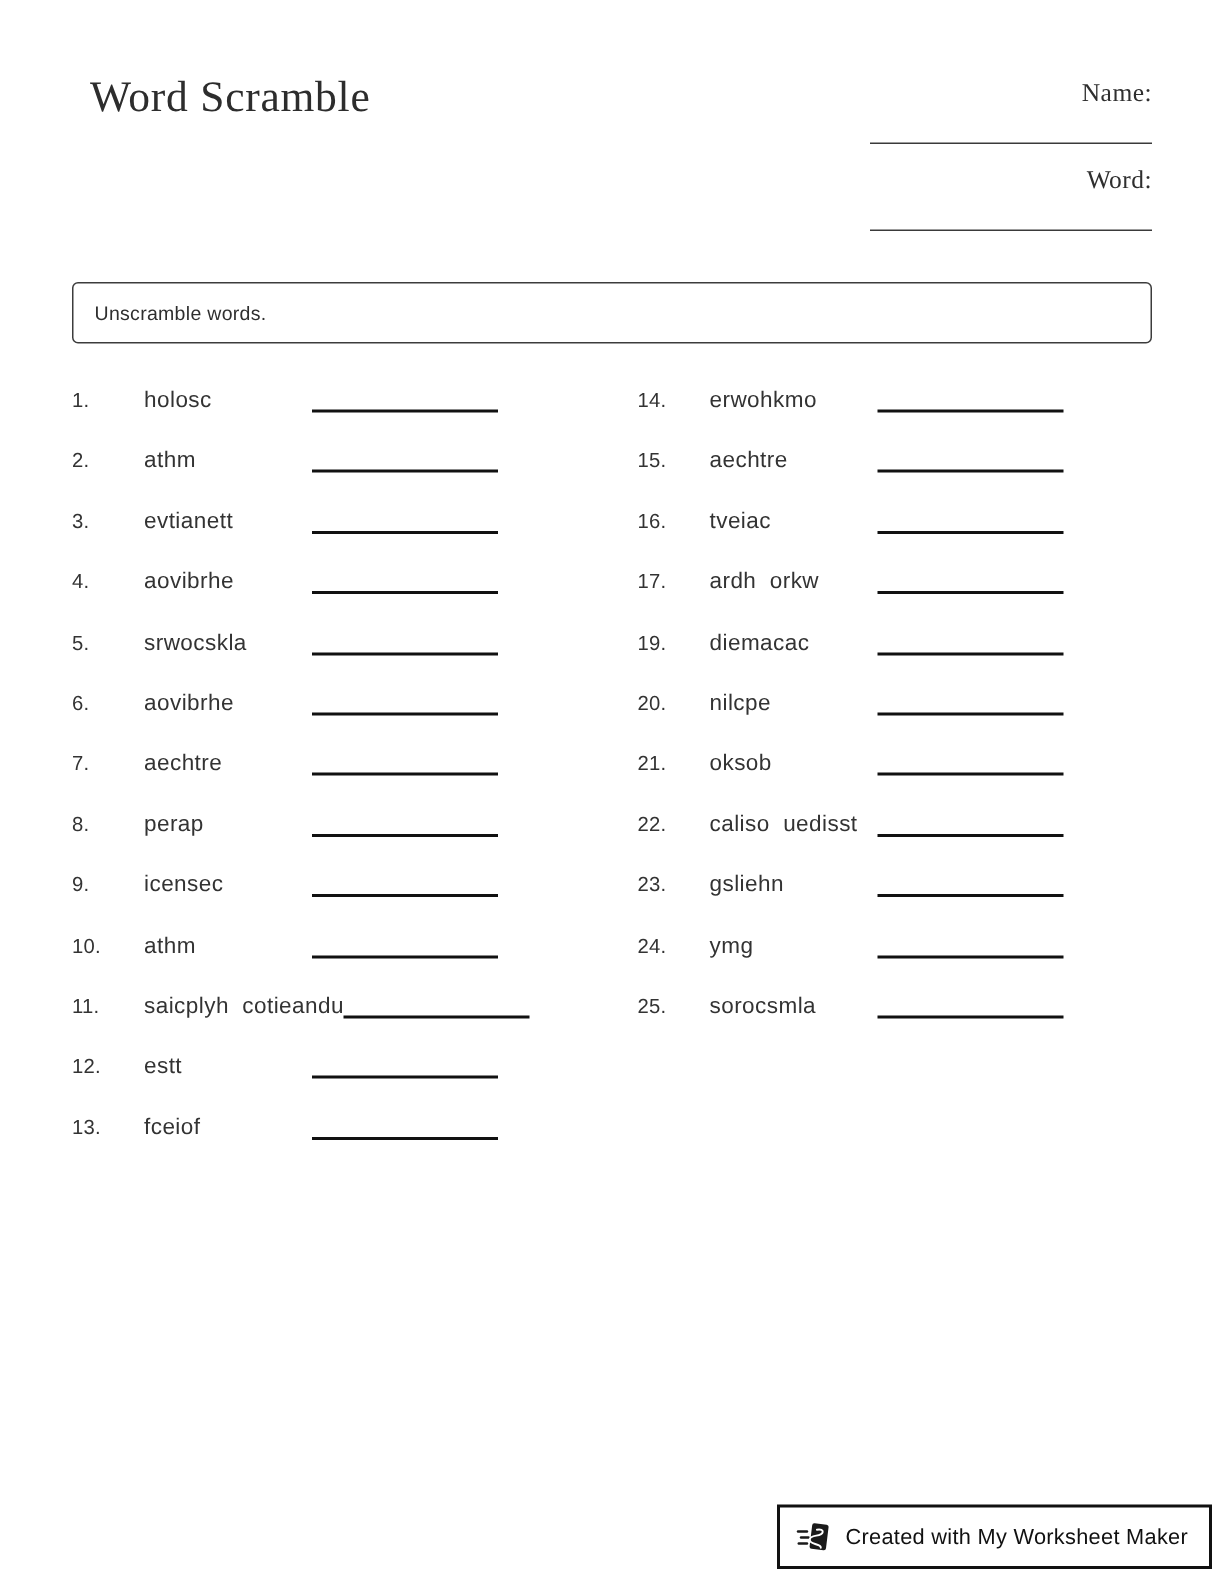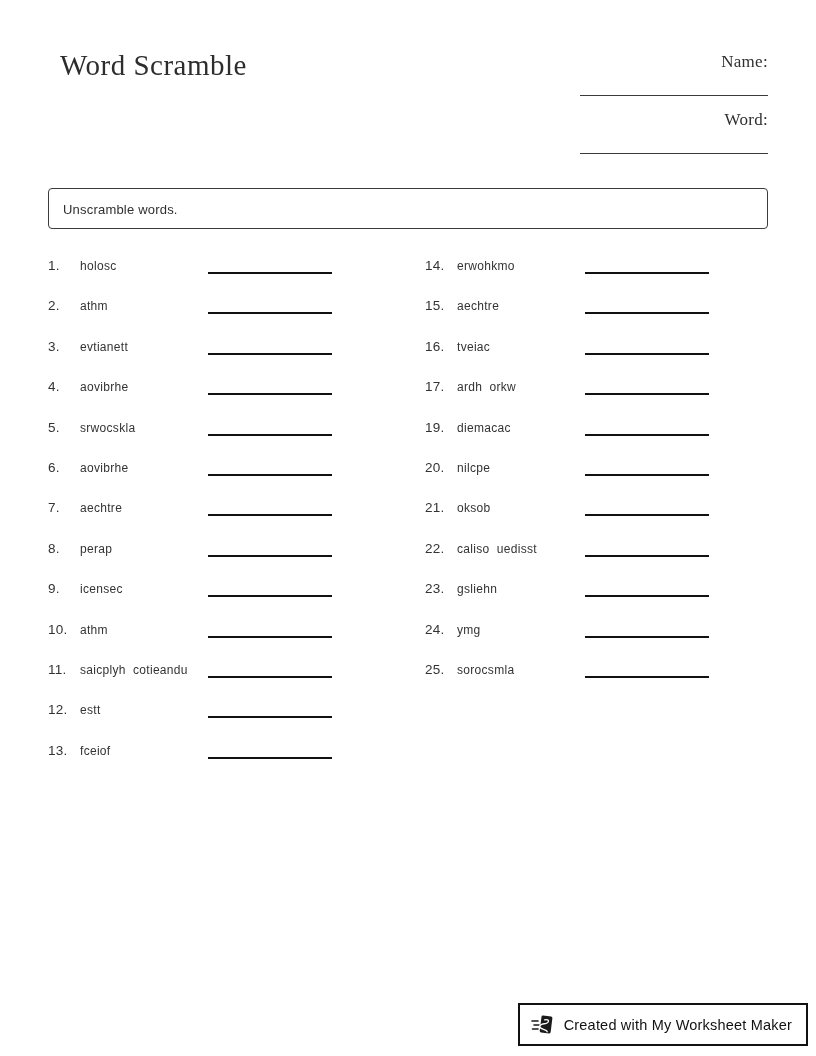--- a/index.html
+++ b/index.html
@@ -82,24 +82,25 @@
     align-items: baseline;
   }
   .item-num {
     width: 32px;
     flex: 0 0 32px;
     font-size: 13.5px;
     color: #333333;
     letter-spacing: 0.2px;
   }
   .item-word {
-    font-size: 12px;
+    font-size: 15px;
     color: #333333;
     letter-spacing: 0.3px;
     white-space: pre;
+    margin-left: 16px;
   }
   .answer-blank {
     margin-left: auto;
     width: 124px;
     flex: 0 0 124px;
     border-bottom: 2px solid #111111;
     position: relative;
     top: 4px;
   }
 

